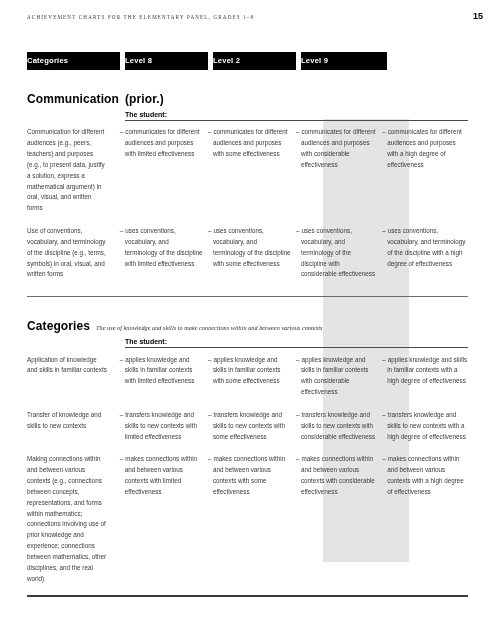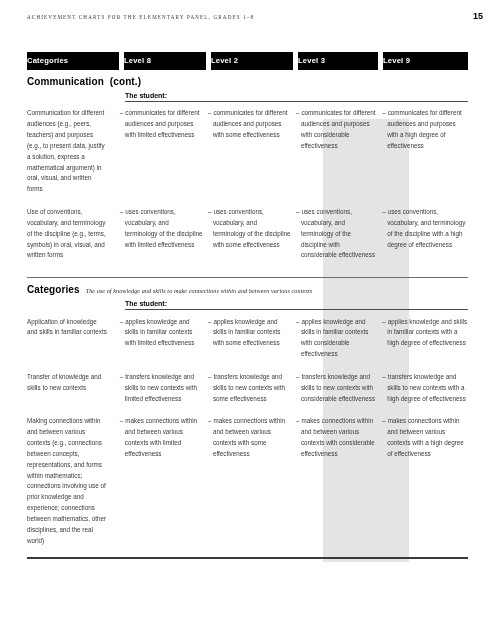--- a/index.html
+++ b/index.html
@@ -80,22 +80,23 @@
   }
   .desc{
     font-size:6.3px;line-height:1.72;color:#3a3a3a;
     padding-left:0;
     text-indent:-5px;
     margin-left:5px;
   }
   .desc .dash{margin-right:2px;}
 
   .sectitle{
-    font-weight:bold;font-size:10px;color:#000;
+    font-weight:bold;font-size:12px;color:#000;
     letter-spacing:.1px;
+    margin-top:16px;
   }
   .secdesc{
     font-family:"Liberation Serif", serif;
     font-style:italic;font-size:6.2px;color:#2c2c2c;
     letter-spacing:.05px;
   }
   .sechead{
     display:flex;align-items:baseline;gap:6px;
     padding:6px 0 5px 0;
     position:relative;z-index:3;
@@ -132,27 +133,26 @@
   <div class="table">
 
     <div class="shade"></div>
 
     <div class="grid">
 
       <div class="headrow">
         <div class="headcell c0">Categories</div>
         <div class="headcell c1">Level 8</div>
         <div class="headcell c2">Level 2</div>
-        <div class="headcell c3">Level 3</div>
         <div class="headcell c4">Level 9</div>
       </div>
 
       <div class="sechead">
         <span class="sectitle">Communication</span>
-        <span class="sectitle cont">(cont.)</span>
+        <span class="sectitle cont">(prior.)</span>
       </div>
 
       <div class="studentline">
         <span class="studentlabel">The student:</span>
       </div>
       <div class="rule-sub"></div>
 
       <div class="spacer-sm"></div>
 
       <div class="row">

